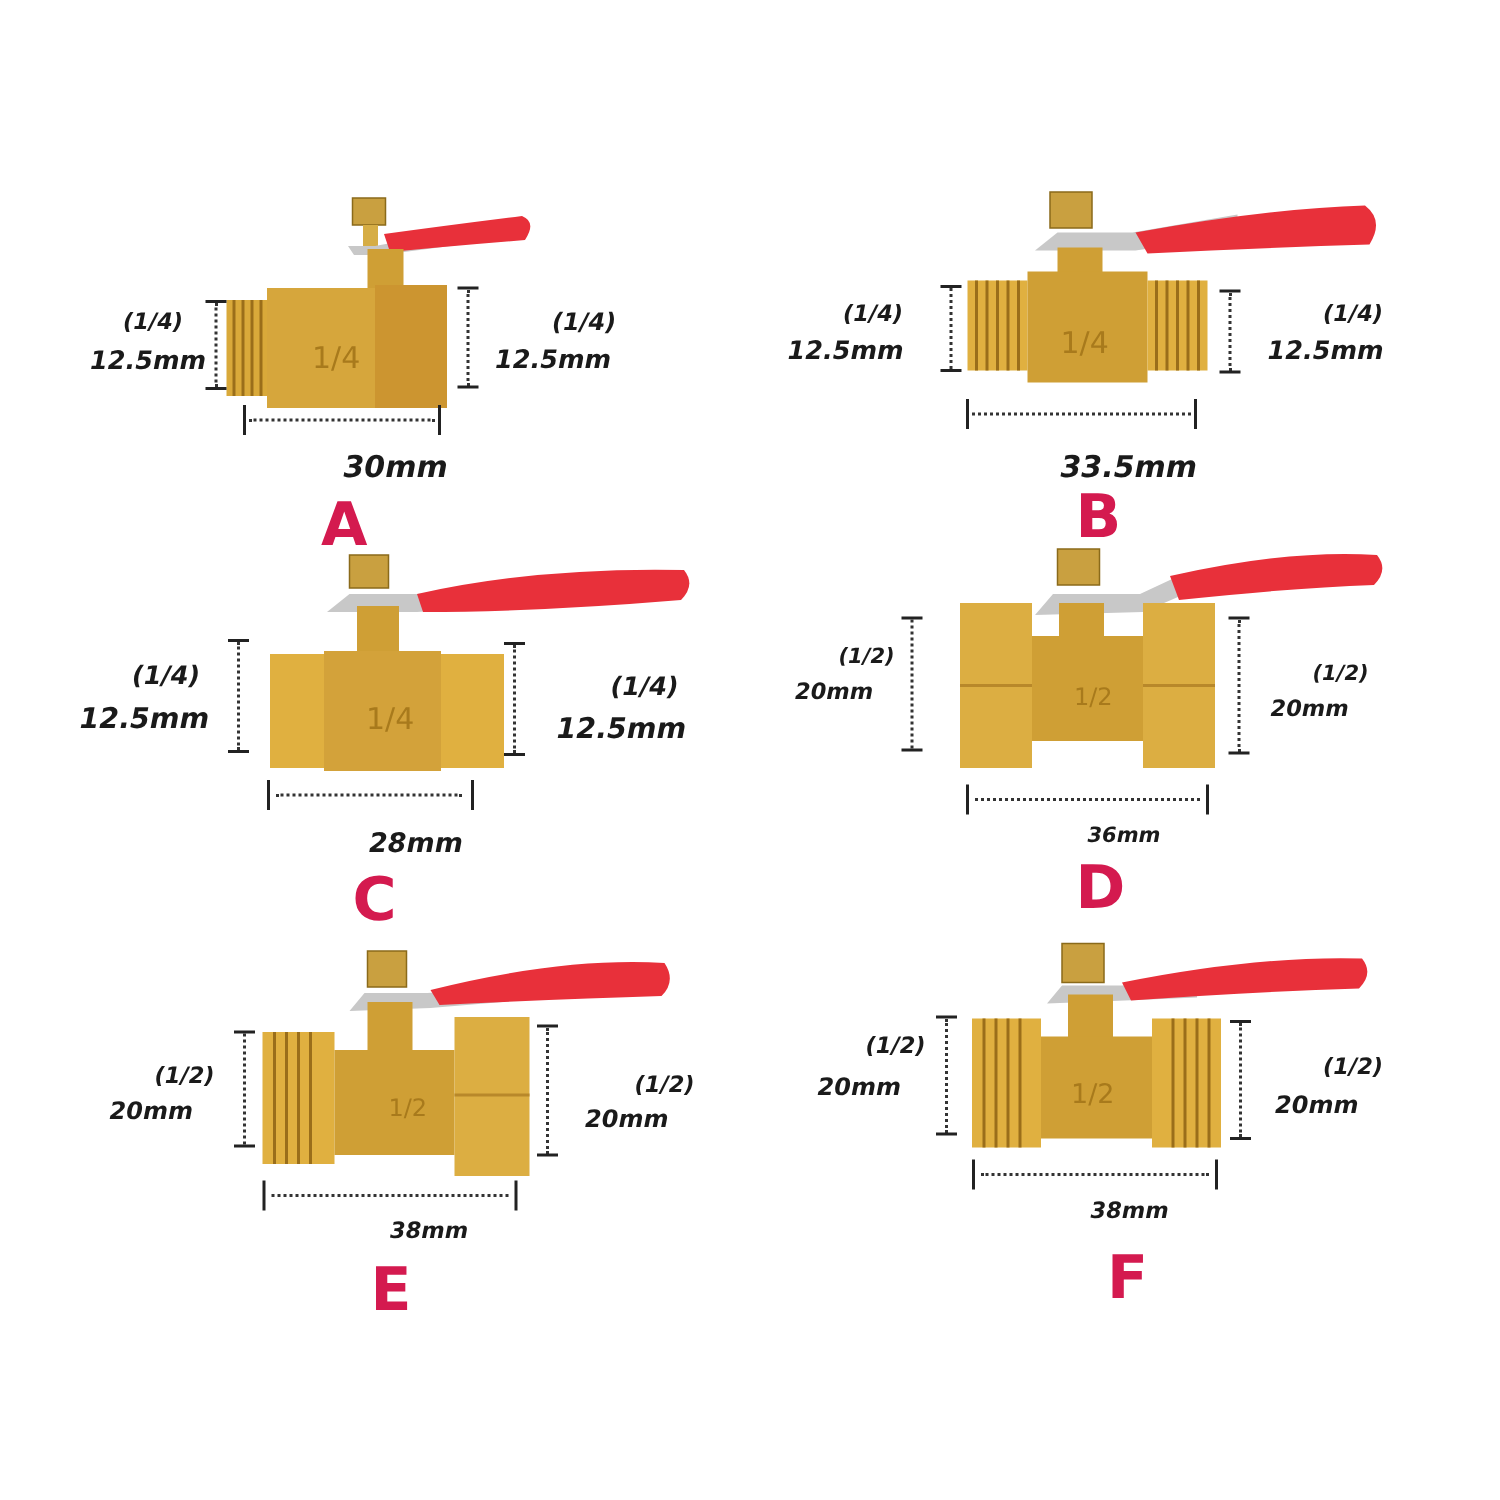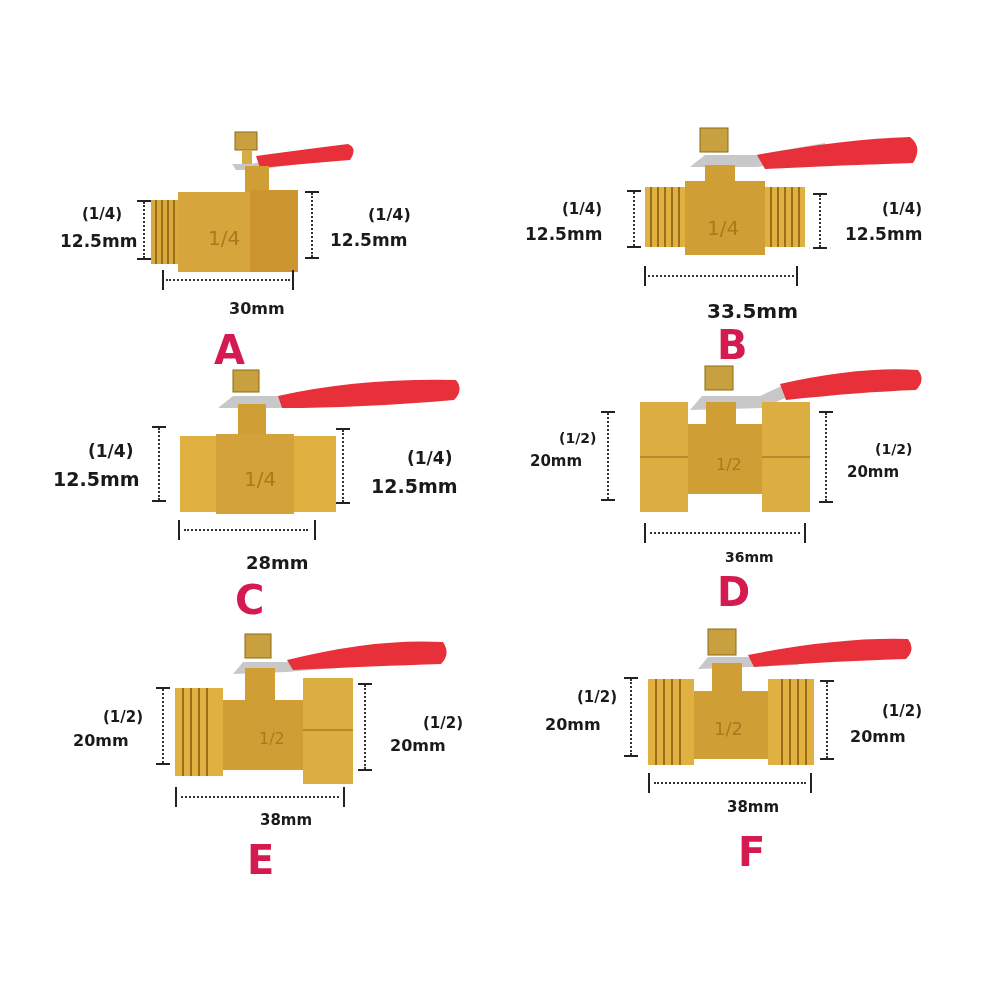--- a/index.html
+++ b/index.html
@@ -1,18 +1,18 @@
 <!DOCTYPE html>
 <html><head>
 <meta charset="utf-8">
 <style>
   html,body{margin:0;padding:0;background:#ffffff;}
   body{width:1000px;height:1000px;position:relative;overflow:hidden;font-family:"DejaVu Sans","Liberation Sans",sans-serif;}
   .panel{position:absolute;}
-  .txt{position:absolute;color:#1a1a1a;font-weight:bold;white-space:nowrap;line-height:1;}
+  .txt{position:absolute;color:#1a1a1a;font-weight:bold;white-space:nowrap;line-height:1;font-style:italic;}
   .letter{position:absolute;color:#d41a4f;font-weight:bold;font-size:40px;line-height:1;font-family:"DejaVu Sans",sans-serif;}
   .vdim{position:absolute;width:14px;}
   .vdim .cap{position:absolute;left:0;width:14px;height:2px;background:#222;}
   .vdim .line{position:absolute;left:6px;width:0;border-left:2px dotted #333;}
   .hdim{position:absolute;height:20px;}
   .hdim .cap{position:absolute;top:0;width:2px;height:20px;background:#222;}
   .hdim .line{position:absolute;top:9px;height:0;border-top:2px dotted #333;}
   svg{position:absolute;overflow:visible;}
 </style>
 </head>
@@ -48,21 +48,21 @@
       <div class="line" style="top:2px;height:64px"></div>
       <div class="cap" style="top:66px"></div>
   </div>
   <div class="txt" style="left:368px;top:207px;font-size:16px;">(1/4)</div>
   <div class="txt" style="left:330px;top:232px;font-size:17px;">12.5mm</div>
   <div class="hdim" style="left:162px;top:270px;width:132px;">
     <div class="cap" style="left:0"></div>
       <div class="line" style="left:4px;width:124px"></div>
       <div class="cap" style="left:130px"></div>
   </div>
-  <div class="txt" style="left:229px;top:301px;font-size:16px;">30mm</div>
+  <div class="txt" style="left:229px;top:301px;font-size:20px;">30mm</div>
   <div class="letter" style="left:214px;top:330px;">A</div>
 </div>
 
 <div class="panel">
   <svg style="left:645px;top:125px;" width="280" height="135">
     <rect x="55" y="3" width="28" height="24" fill="#c9a040" stroke="#8a6a1a"></rect>
     <path d="M45 42 L60 30 L110 30 L180 18 L180 32 L112 42 Z" fill="#c8c8c8"></path>
     <path d="M112 30 Q200 14 265 12 Q278 22 268 38 Q200 40 120 44 Z" fill="#e8303a"></path>
     <rect x="60" y="40" width="30" height="30" fill="#cf9f35"></rect>
     <rect x="0" y="62" width="40" height="60" fill="#e0b040"></rect>

